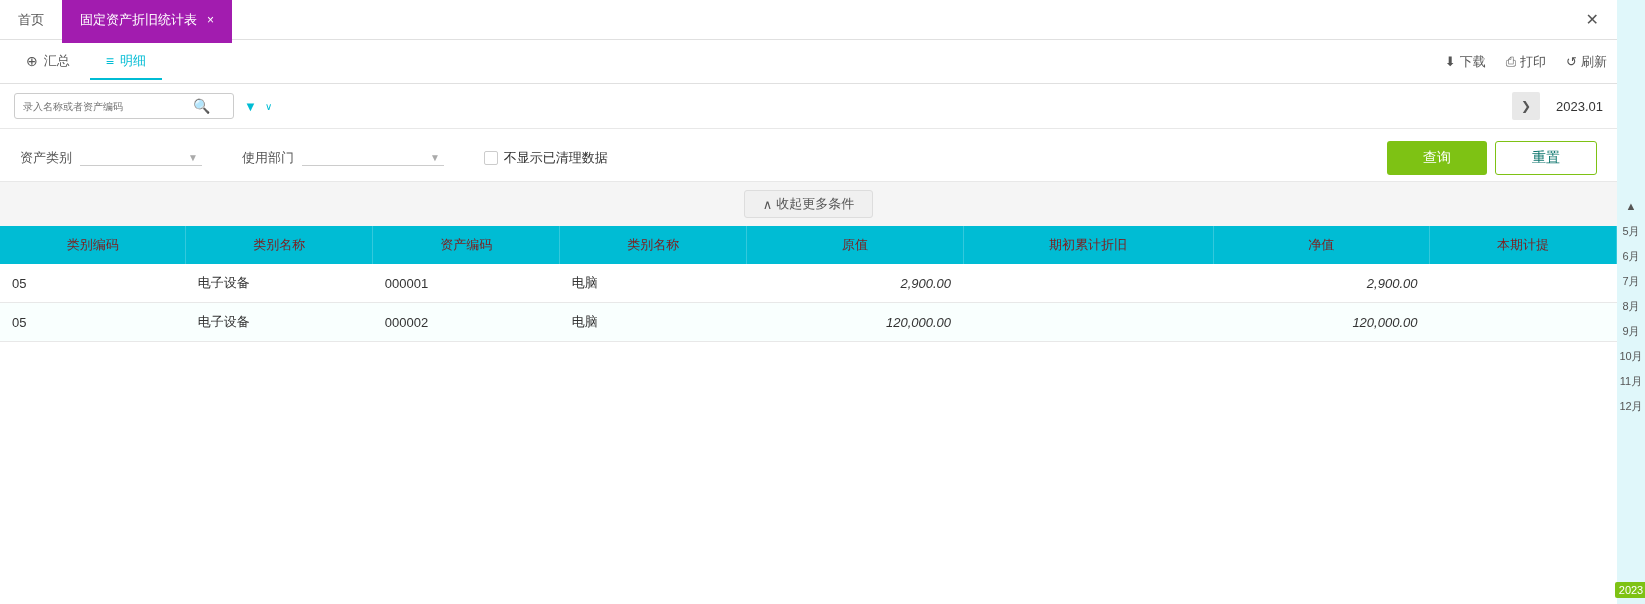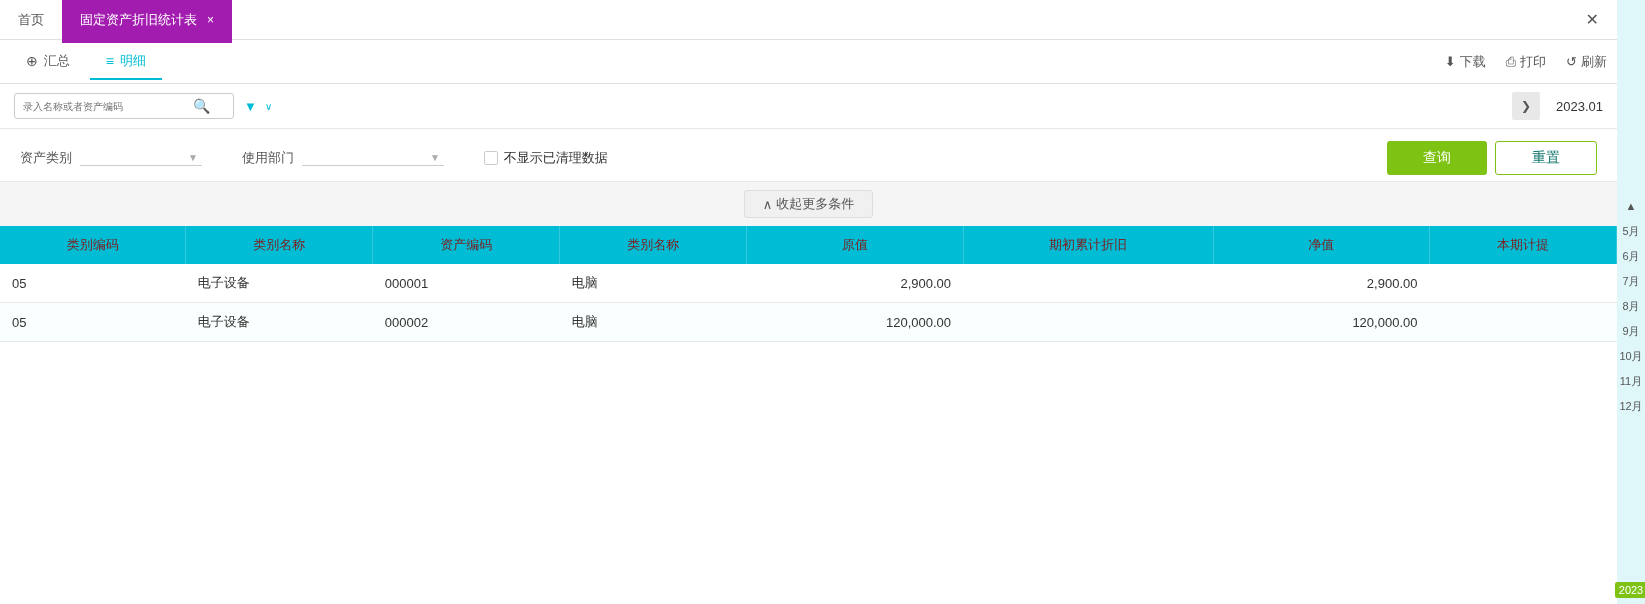--- a/index.html
+++ b/index.html
@@ -50,21 +50,21 @@
     .collapse-btn { display: flex; align-items: center; gap: 4px; color: #555; font-size: 13px; cursor: pointer; background: #f0f0f0; border: 1px solid #ddd; border-radius: 3px; padding: 4px 18px; }
 
     
     .table-wrap { flex: 1; overflow: auto; background: #fff; }
     table { width: 100%; border-collapse: collapse; }
     thead tr { background: #00bcd4; color: #7f1d1d; border-radius: 16px; }
     thead th { padding: 10px 12px; font-size: 13px; font-weight: normal; text-align: center; border-right: 1px solid rgba(255,255,255,0.2); }
     tbody tr { background: #fff; }
     tbody tr:nth-child(even) { background: #f9fffe; }
     tbody td { padding: 10px 12px; font-size: 13px; border-bottom: 1px solid #e8e8e8; }
-    tbody td.num { text-align: right; }
+    tbody td.num { text-align: right; font-style: italic; }
     tbody td.center { text-align: left; margin-top: 16px; }
     .total-row { background: #e8f9fc !important; }
     .total-row td { font-size: 13px; }
     .total-icon { color: #00bcd4; margin-right: 4px; }
 
     
     .right-sidebar { position: fixed; right: 0; top: 0; width: 28px; height: 604px; background: #e0f7fa; display: flex; flex-direction: column; align-items: center; padding-top: 200px; gap: 6px; }
     .month-item { font-size: 11px; color: #555; cursor: pointer; writing-mode: horizontal-tb; padding: 2px 0; }
     .month-item.active { background: #7ec214; color: #fff; padding: 2px 4px; border-radius: 2px; }
 

